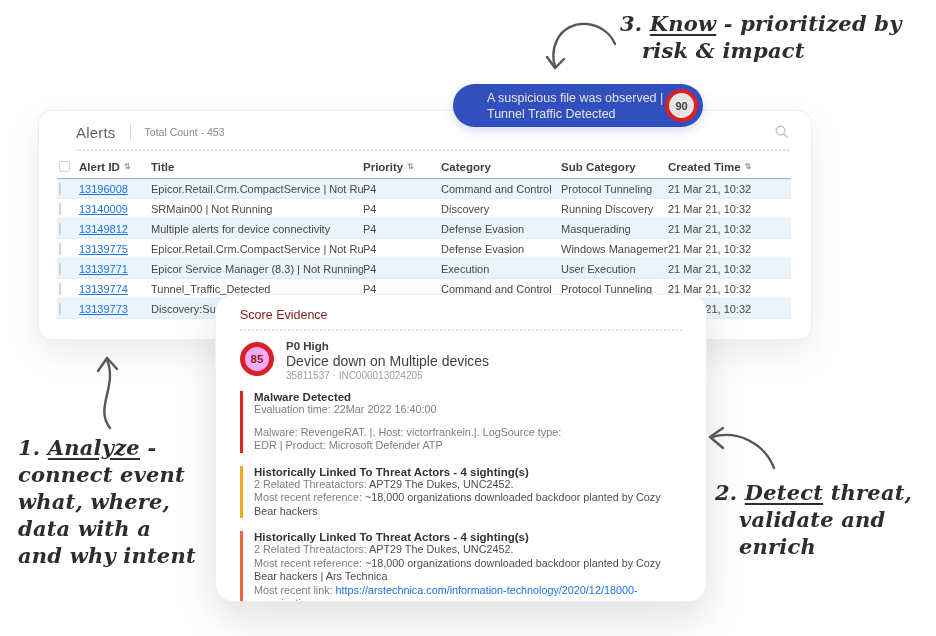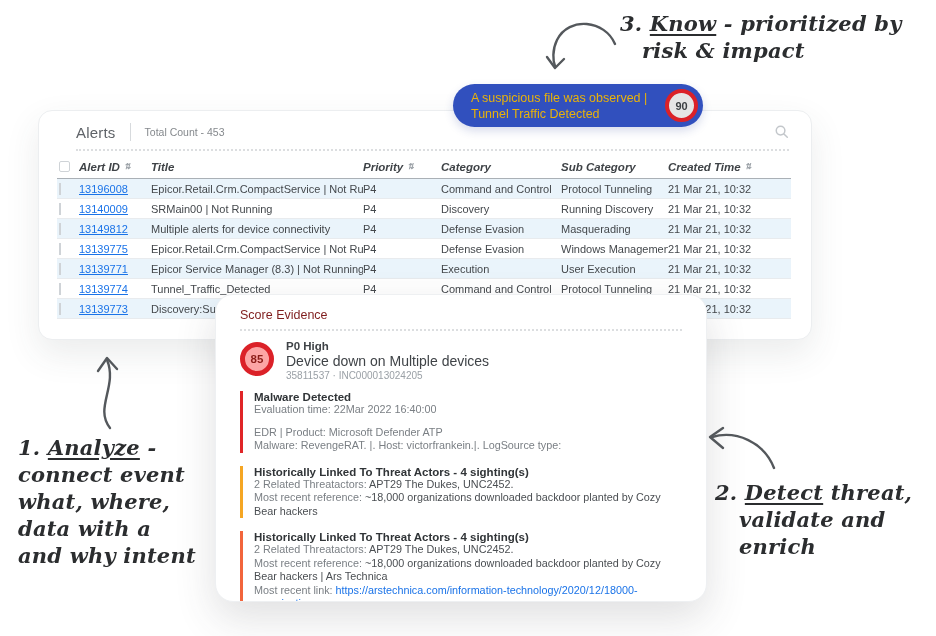--- a/index.html
+++ b/index.html
@@ -14,44 +14,44 @@
   .card-head { position:absolute; left:37px; top:12px; display:flex; align-items:center; gap:14px; }
   .card-title { font-size:15px; color:#5f6368; letter-spacing:.2px; }
   .vdiv { width:1px; height:18px; background:#d7dadd; }
   .total-count { font-size:10.5px; color:#85898d; }
   .search-ico { position:absolute; right:22px; top:13px; width:15px; height:15px; }
   .dotted { position:absolute; left:37px; right:22px; top:38px; border-top:2px dotted #dcdee0; }
 
   .tbl { position:absolute; left:18px; top:44px; width:734px; }
   .trow { display:grid; grid-template-columns:22px 72px 212px 78px 120px 107px 123px; align-items:center; }
   .thead { height:24px; font-weight:bold; font-size:11.5px; color:#3f4347; border-bottom:1.5px solid #aab0b6; }
-  .thead .cell { display:flex; align-items:center; gap:4px;font-style:italic; }
+  .thead .cell { display:flex; align-items:center; gap:4px; }
   .sort { font-size:8px; color:#9aa0a6; line-height:1; }
   .drow { height:20px; font-size:11px; color:#44484c; border-bottom:1px solid #e8ebee; }
   .drow.stripe { background:#eaf4fb; }
   .cb { width:11px; height:11px; border:1.5px solid #cfd3d7; border-radius:2px; background:#fff; margin-left:2px; }
   .idlink { color:#1a73e8; text-decoration:underline; font-size:11px; }
   .cell { white-space:nowrap; overflow:hidden; }
 
   
   .pill { position:absolute; left:453px; top:84px; width:250px; height:43px; border-radius:22px;
     display:flex; align-items:center; z-index:6; box-shadow:0 4px 10px rgba(40,60,150,.18); }
-  .pill-text { flex:1; padding-left:18px; color:#eab308; font-size:12.5px; line-height:16px; }
+  .pill-text { flex:1; padding-left:34px; color:#e5e5e5; font-size:12.5px; line-height:16px; }
   .score-chip { width:33px; height:33px; margin-right:5px; border-radius:50%; background:#e5e5e5;
     border:4px solid #db2128; display:flex; align-items:center; justify-content:center;
     font-size:11px; font-weight:bold; color:#3c4043; }
 
   
   .evidence { position:absolute; left:215px; top:294px; width:492px; height:308px; background:#fff;
     border:1px solid #eef0f2; border-radius:18px; box-shadow:0 16px 40px rgba(60,64,67,.16);
     z-index:5; padding:13px 24px 0 24px; overflow:hidden; }
   .ev-title { font-size:12.5px; color:#7f1d1d; }
   .ev-dotted { border-top:2px dotted #dcdee0; margin:7px 0 9px 0; }
   .ev-head { display:flex; gap:12px; align-items:flex-start; }
-  .ev-score { width:34px; height:34px; border-radius:50%; border:5px solid #db2128; background:#fca5a5;
+  .ev-score { width:34px; height:34px; border-radius:50%; border:5px solid #db2128; background:#f0abfc;
     display:flex; align-items:center; justify-content:center; font-size:11.5px; font-weight:bold; color:#8c1d18; flex:none; margin-top:2px; }
   .ev-pri { font-size:11.5px; font-weight:bold; color:#3f4347; }
   .ev-headline { font-size:14px; color:#3f4347; margin-top:1px; }
   .ev-ids { font-size:10px; color:#9aa0a6; margin-top:1px; }
   .ev-sections { margin-top:10px; }
   .ev-sec { border-left:3px solid #701a75; padding-left:11px; margin-bottom:13px; }
   .ev-sec h4 { font-size:11.5px; color:#303437; }
   .ev-line { font-size:10.8px; line-height:13.5px; color:#7a7f84; }
   .ev-line .val { color:#4a4e52; }
   .ev-line .lnk { color:#1a73e8; }
@@ -204,22 +204,22 @@
         <div class="ev-pri">P0  High</div>
         <div class="ev-headline">Device down on Multiple devices</div>
         <div class="ev-ids">35811537  ·  INC000013024205</div>
       </div>
     </div>
     <div class="ev-sections">
         <div class="ev-sec" style="border-left-color: rgb(224, 37, 40);">
           <h4>Malware Detected</h4>
           <div class="ev-line">Evaluation time: 22Mar 2022 16:40:00</div>
           <div class="ev-spacer"></div>
+          <div class="ev-line">Malware: RevengeRAT. |. Host: victorfrankein.|. LogSource type:</div>
           <div class="ev-line">EDR | Product: Microsoft Defender ATP</div>
-          <div class="ev-line">Malware: RevengeRAT. |. Host: victorfrankein.|. LogSource type:</div>
         </div>
         <div class="ev-sec" style="border-left-color: rgb(245, 166, 35);">
           <h4>Historically Linked To Threat Actors - 4 sighting(s)</h4>
           <div class="ev-line"><span>2 Related Threatactors: </span><span class="val">APT29 The Dukes, UNC2452.</span></div>
           <div class="ev-line"><span>Most recent reference: </span><span class="val">~18,000 organizations downloaded backdoor planted by Cozy Bear hackers</span></div>
         </div>
         <div class="ev-sec" style="border-left-color: rgb(242, 101, 60);">
           <h4>Historically Linked To Threat Actors - 4 sighting(s)</h4>
           <div class="ev-line"><span>2 Related Threatactors: </span><span class="val">APT29 The Dukes, UNC2452.</span></div>
           <div class="ev-line"><span>Most recent reference: </span><span class="val">~18,000 organizations downloaded backdoor planted by Cozy Bear hackers | Ars Technica</span></div>

